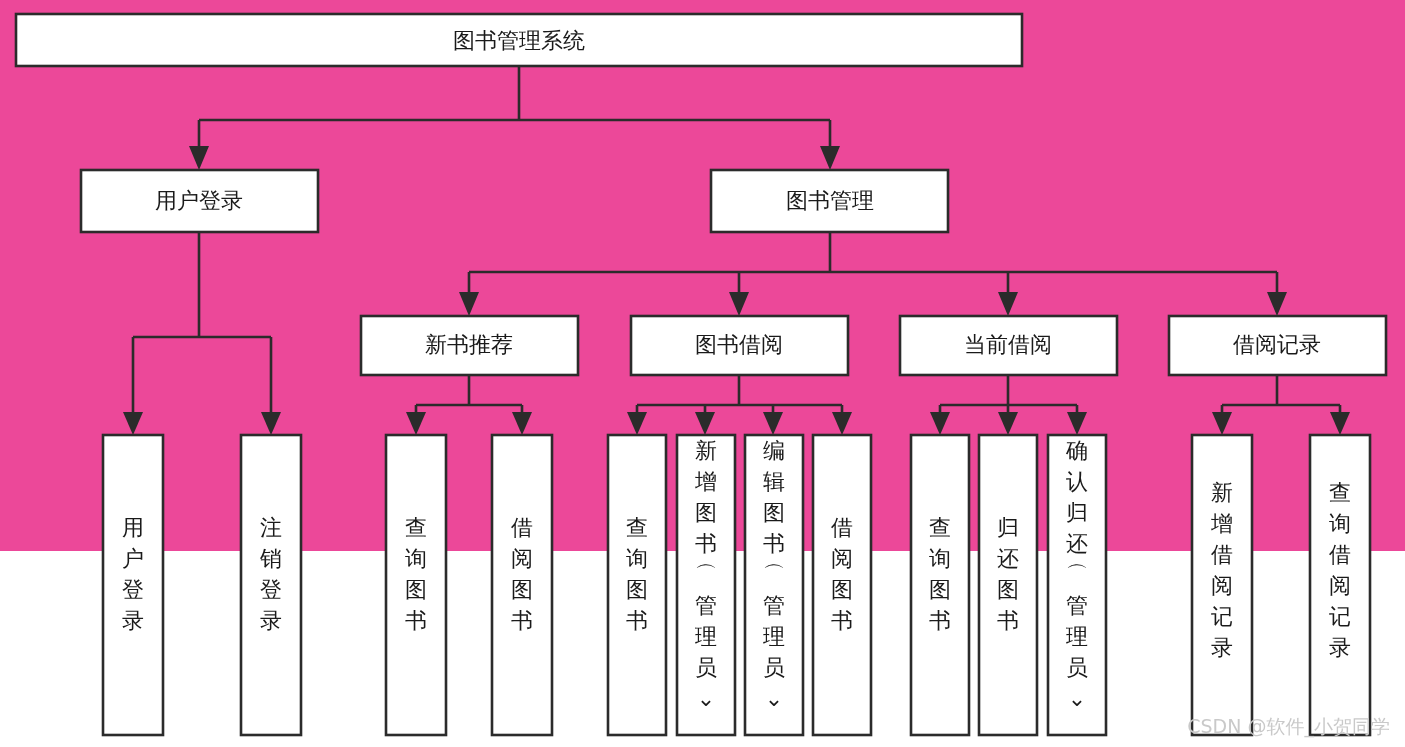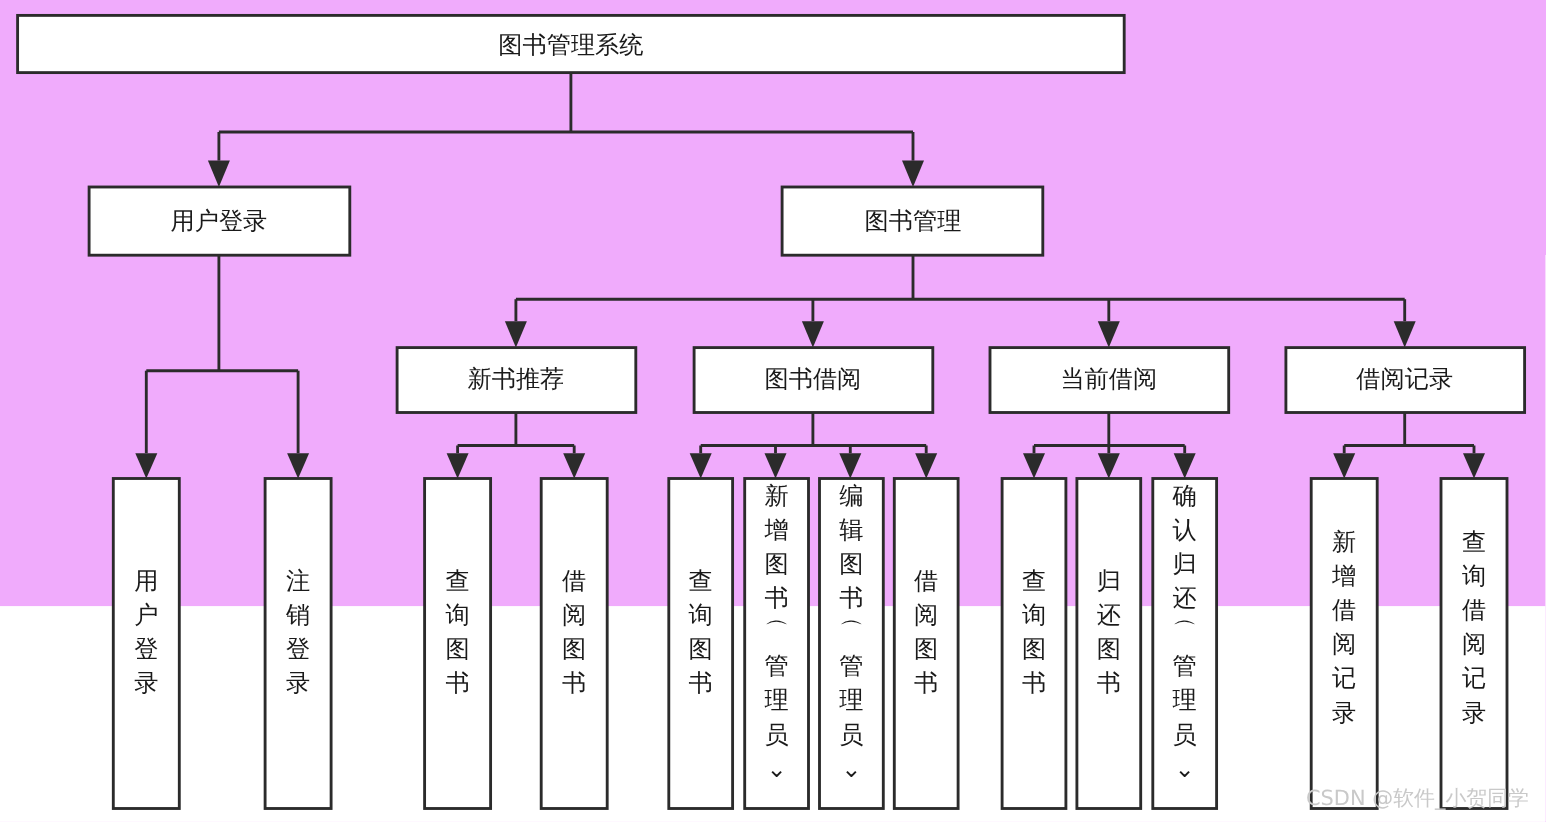--- a/index.html
+++ b/index.html
@@ -11,21 +11,21 @@
   body {
     width: 1405px;
     height: 747px;
     overflow: hidden;
     font-family: "DejaVu Sans", "Liberation Sans", sans-serif;
   }
   #diagram-root {
     position: relative;
     width: 1405px;
     height: 551px;
-    background: #f0abfc;
+    background: #ec4899;
   }
   svg#tree-svg {
     position: absolute;
     left: 0;
     top: 0;
     width: 1405px;
     height: 747px;
     display: block;
   }
   .node-box {

